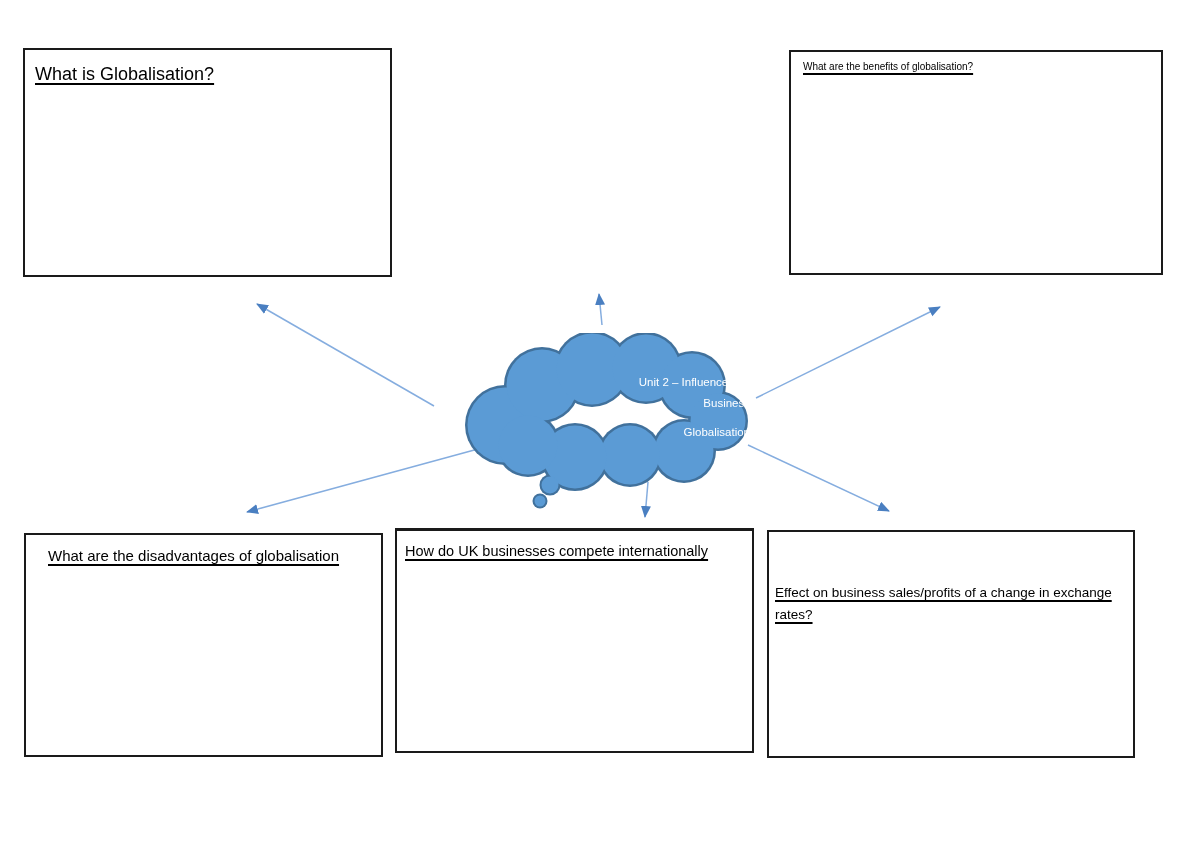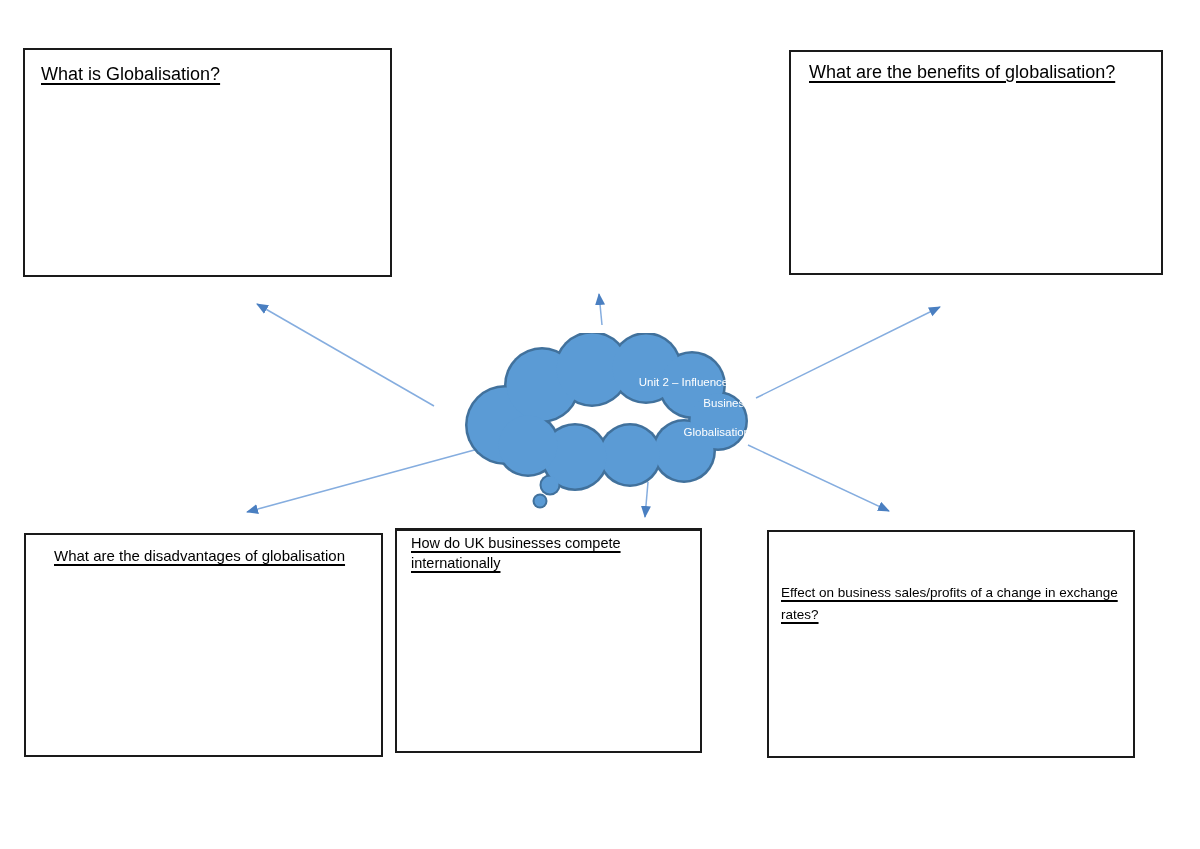--- a/index.html
+++ b/index.html
@@ -11,35 +11,35 @@
     --text:#000000;
     --cloud_text:#FFFFFF;
     --page_bg:#FFFFFF;
   }
   *{margin:0;padding:0;box-sizing:border-box;}
   html,body{width:1200px;height:849px;background:var(--page_bg);}
   body{font-family:"Liberation Sans",sans-serif;color:var(--text);position:relative;overflow:hidden;}
   .page{position:absolute;inset:0;}
 
   .qbox{position:absolute;border:2px solid var(--box_border);background:#fff;}
-  .qbox h2{font-weight:normal;text-decoration:underline;text-decoration-thickness:1.5px;text-underline-offset:3px;color:var(--text);margin-left:6px;}
+  .qbox h2{font-weight:normal;text-decoration:underline;text-decoration-thickness:1.5px;text-underline-offset:3px;color:var(--text);}
 
   .b1{left:23px;top:48px;width:369px;height:229px;padding:12px 10px;}
   .b1 h2{font-size:18px;line-height:1.35;}
 
   .b2{left:400px;top:44px;width:375px;height:233px;padding:12px 16px 12px 10px;border-width:3px 2px 2px 2px;}
   .b2 h2{font-size:19px;line-height:1.5;}
 
   .b3{left:789px;top:50px;width:374px;height:225px;padding:8px 12px;}
-  .b3 h2{font-size:18px;line-height:1.4;}
+  .b3 h2{font-size:10px;line-height:1.4;}
 
   .b4{left:24px;top:533px;width:359px;height:224px;padding:10px 22px;}
   .b4 h2{font-size:15px;line-height:1.4;}
 
-  .b5{left:395px;top:528px;width:307px;height:225px;padding:2px 8px;border-width:3px 2px 2px 2px;}
+  .b5{left:395px;top:528px;width:359px;height:225px;padding:10px 8px;border-width:3px 2px 2px 2px;}
   .b5 h2{font-size:14.5px;line-height:1.4;}
 
   .b6{left:767px;top:530px;width:368px;height:228px;padding:6px 6px;}
   .b6 h2{font-size:14px;line-height:1.45;}
   .b6 .h2-second{margin-top:44px;font-size:13.5px;line-height:1.65;max-width:352px;}
 
   .arrows{position:absolute;left:0;top:0;width:1200px;height:849px;pointer-events:none;}
 
   .cloud-wrap{position:absolute;left:460px;top:333px;width:290px;height:180px;}
   .cloud-text{position:absolute;left:460px;top:372px;width:290px;text-align:right;color:var(--cloud_text);font-size:11.5px;line-height:21px;}

